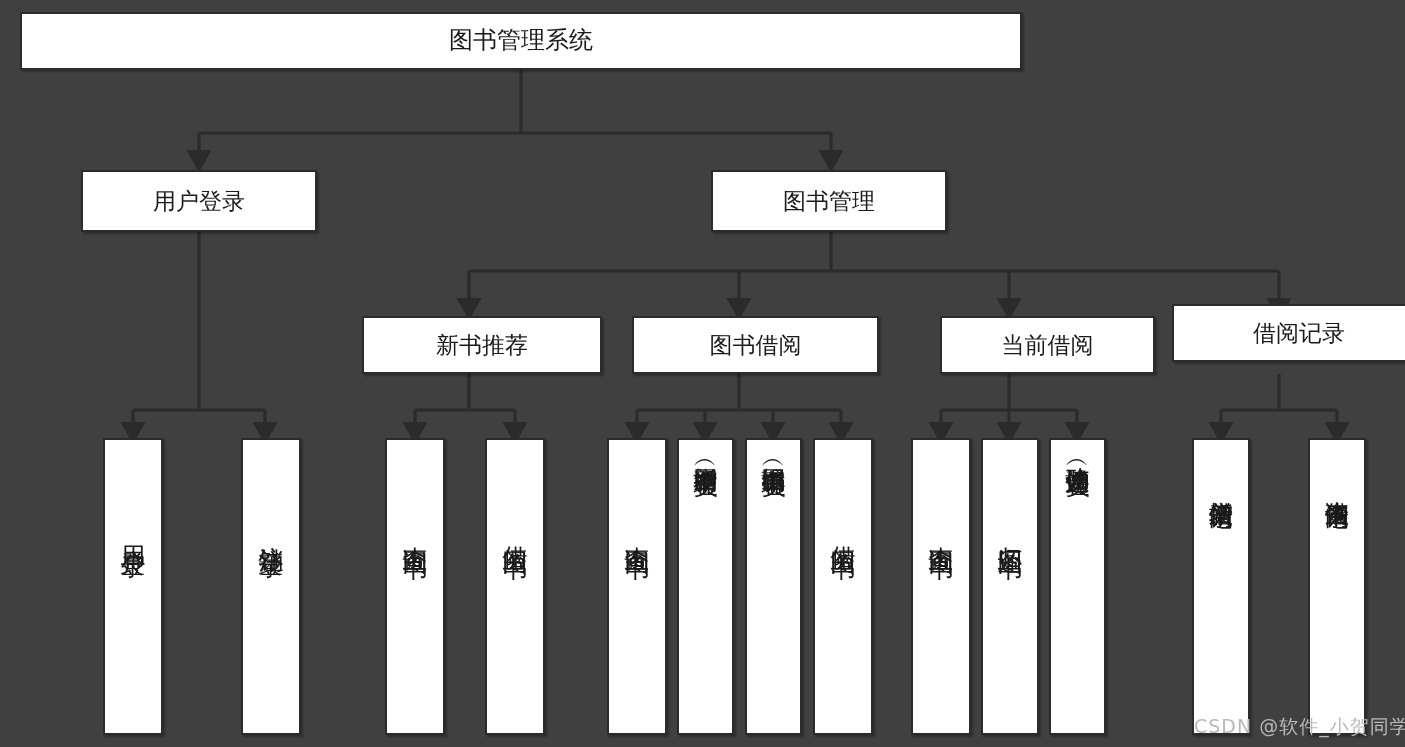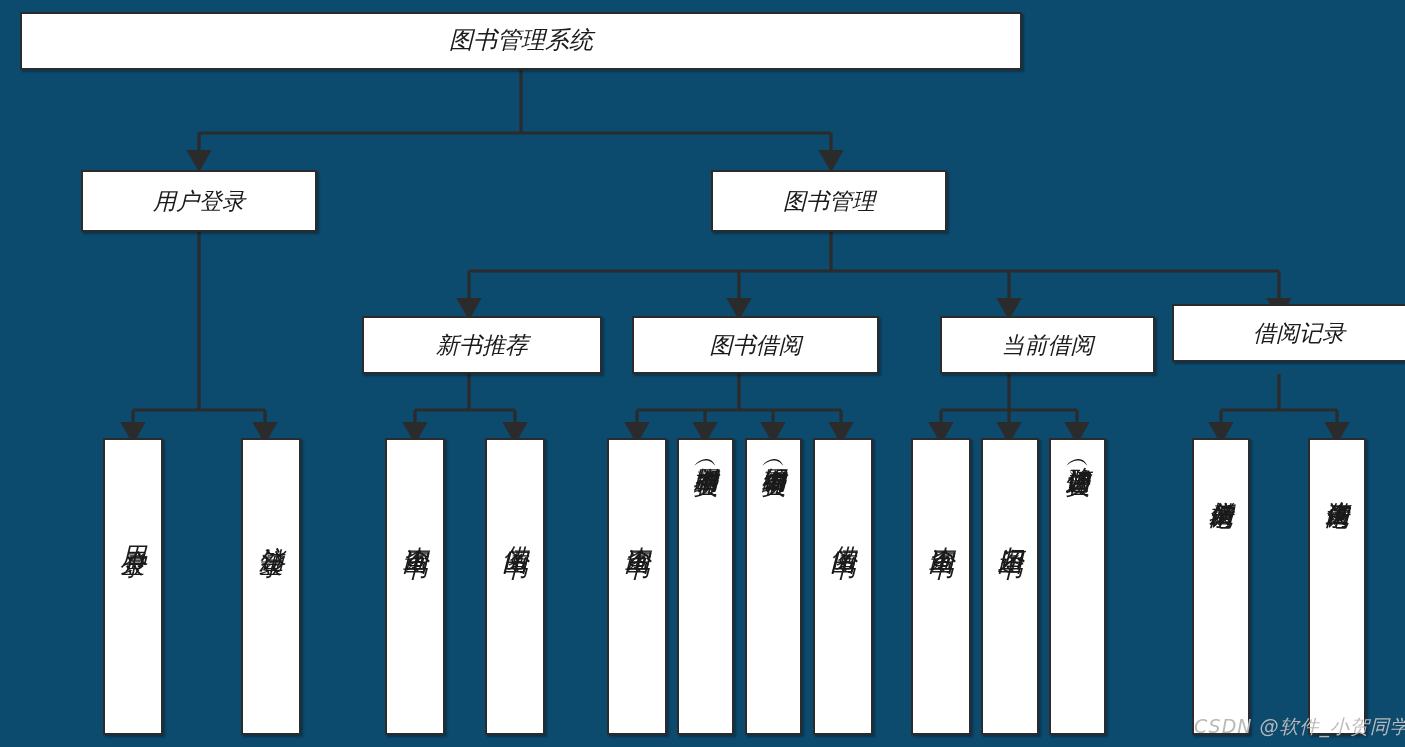--- a/index.html
+++ b/index.html
@@ -8,23 +8,22 @@
     padding: 0;
     background: #ffffff;
   }
   body {
     font-family: "DejaVu Sans", "Liberation Sans", sans-serif;
   }
   #canvas {
     position: relative;
     width: 1405px;
     height: 747px;
-    background: #0c4a6e;
+    background: #404040;
     overflow: hidden;
-    font-style: italic;
   }
   #wires {
     position: absolute;
     left: 0;
     top: 0;
     width: 1405px;
     height: 747px;
     pointer-events: none;
   }
   .node {

